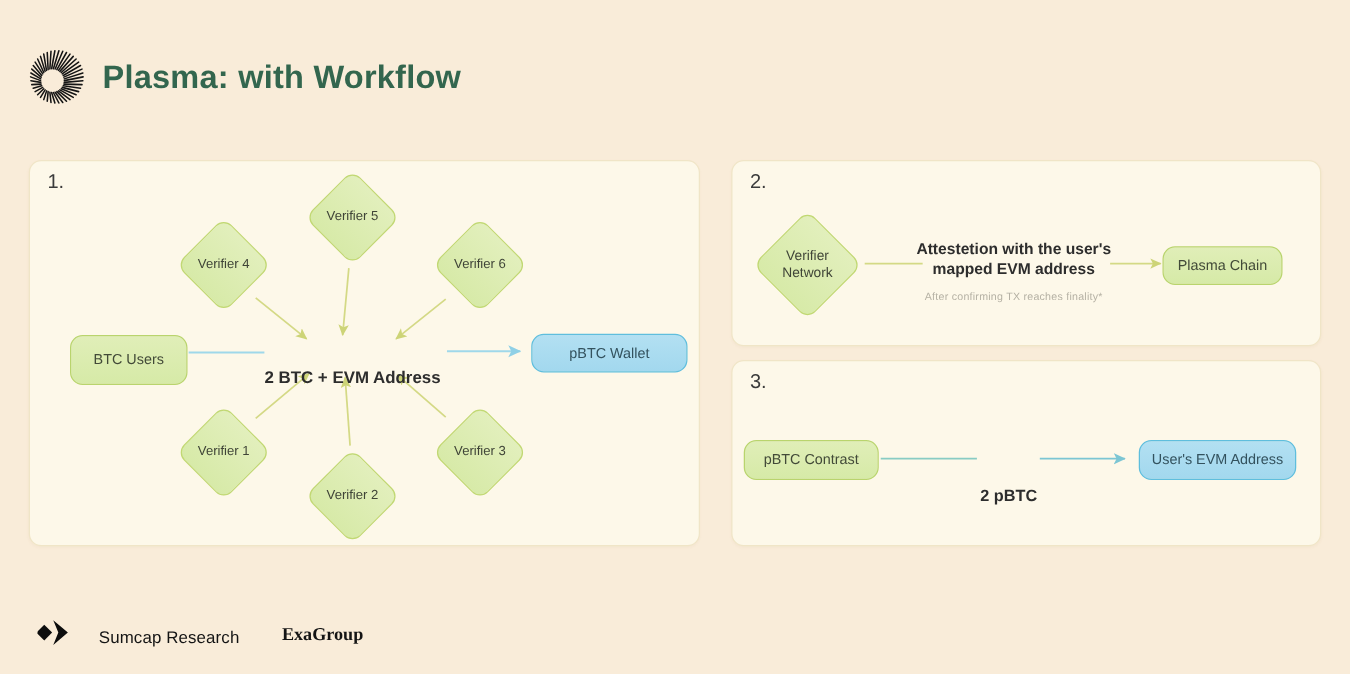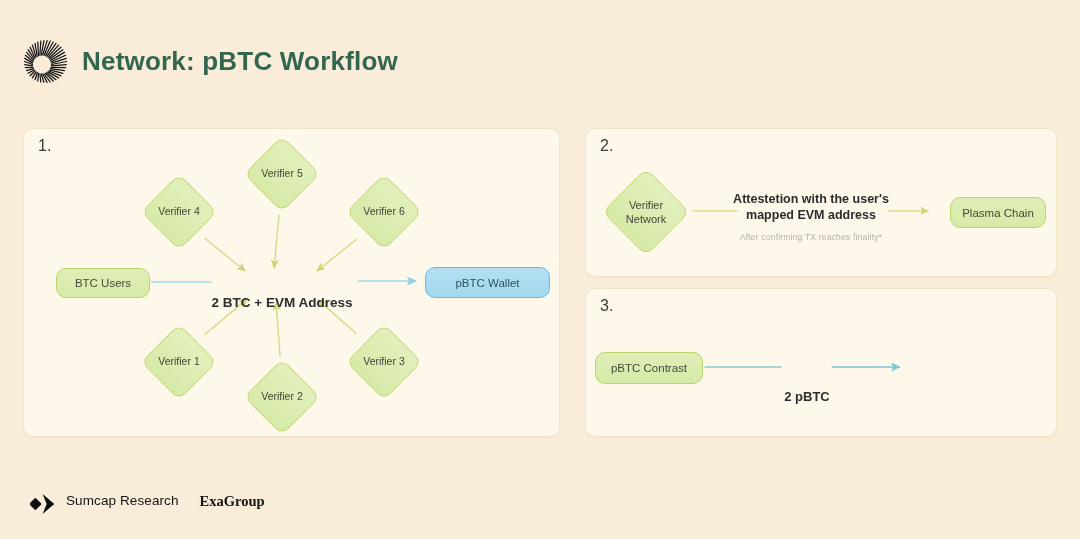--- a/index.html
+++ b/index.html
@@ -73,21 +73,21 @@
   .attest-note{
     position:absolute;text-align:center;transform:translate(-50%,0);
     font-size:8.5px;color:#b5b1a4;width:220px;letter-spacing:.2px;
   }
   .amount-label{
     position:absolute;transform:translate(-50%,-50%);
     font-size:13px;font-weight:bold;color:#2d2d2d;white-space:nowrap;margin-top:28px;
   }
 
   
-  .footer{position:absolute;left:30px;top:493px;display:flex;align-items:flex-start;gap:9px;height:24px;}
+  .footer{position:absolute;left:30px;top:493px;display:flex;align-items:flex-end;gap:22px;height:24px;}
   .footer-mark{width:27px;height:22px;display:block;}
   .brand{font-size:13.5px;color:#141414;font-weight:500;letter-spacing:.1px;}
   .partner{font-size:14.5px;color:#141414;font-weight:bold;font-family:"Liberation Serif", serif;margin-left:12px;}
 </style>
 </head>
 <body>
 
 <svg width="0" height="0" style="position:absolute" aria-hidden="true">
   <defs>
     <marker id="ah-olive" markerWidth="8" markerHeight="8" refX="6" refY="3" orient="auto">
@@ -142,21 +142,21 @@
         <line x1="22.1" y1="17.2" x2="28.2" y2="3.0" stroke="#151515" stroke-width="1.25" stroke-linecap="round"></line>
         <line x1="23.5" y1="17.7" x2="31.2" y2="4.0" stroke="#151515" stroke-width="1.25" stroke-linecap="round"></line>
         <line x1="24.8" y1="18.3" x2="34.0" y2="5.3" stroke="#151515" stroke-width="1.25" stroke-linecap="round"></line>
         <line x1="25.9" y1="19.1" x2="36.6" y2="7.1" stroke="#151515" stroke-width="1.25" stroke-linecap="round"></line>
         <line x1="27.0" y1="20.0" x2="38.9" y2="9.2" stroke="#151515" stroke-width="1.25" stroke-linecap="round"></line>
         <line x1="27.8" y1="21.1" x2="40.9" y2="11.7" stroke="#151515" stroke-width="1.25" stroke-linecap="round"></line>
         <line x1="28.6" y1="22.4" x2="42.4" y2="14.4" stroke="#151515" stroke-width="1.25" stroke-linecap="round"></line>
         <line x1="29.1" y1="23.7" x2="43.6" y2="17.3" stroke="#151515" stroke-width="1.25" stroke-linecap="round"></line>
         <line x1="29.4" y1="25.1" x2="44.3" y2="20.4" stroke="#151515" stroke-width="1.25" stroke-linecap="round"></line>
       </svg>
-    <div class="title">Network: pBTC Workflow</div>
+    <div class="title">Plasma: with Workflow</div>
   </div>
 
   <div class="panel" id="panel1">
     <div class="panel-label">1.</div>
 
     <svg class="connectors" viewBox="0 0 537 309">
       <line x1="127" y1="154" x2="188" y2="154" stroke="#9fd8ea" stroke-width="1.6"></line>
       <line x1="335" y1="153" x2="394" y2="153" stroke="#9fd8ea" stroke-width="1.6" marker-end="url(#ah-blue)"></line>
       <line x1="181" y1="110" x2="222" y2="143" stroke="#d4d985" stroke-width="1.4" marker-end="url(#ah-olive)"></line>
       <line x1="256" y1="86" x2="251" y2="140" stroke="#d4d985" stroke-width="1.4" marker-end="url(#ah-olive)"></line>
@@ -178,21 +178,21 @@
     <div class="diamond" style="left:128px;top:206px;width:54px;height:54px;">
       <span class="dlabel">Verifier 1</span>
     </div>
     <div class="diamond" style="left:231px;top:241px;width:54px;height:54px;">
       <span class="dlabel">Verifier 2</span>
     </div>
     <div class="diamond" style="left:333px;top:206px;width:54px;height:54px;">
       <span class="dlabel">Verifier 3</span>
     </div>
 
-    <div class="node green" style="left:32px;top:139px;width:94px;height:30px;">
+    <div class="node green" style="left:32px;top:139px;width:94px;height:40px;">
       <span>BTC Users</span>
     </div>
 
     <div class="center-label" style="left:258px;top:157px;">2 BTC + EVM Address</div>
 
     <div class="node blue" style="left:401px;top:138px;width:125px;height:31px;">
       <span>pBTC Wallet</span>
     </div>
   </div>
 
@@ -204,39 +204,42 @@
       <line x1="304" y1="83" x2="345" y2="83" stroke="#d4d985" stroke-width="1.4" marker-end="url(#ah-olive)"></line>
     </svg>
 
     <div class="diamond" style="left:29px;top:52px;width:62px;height:62px;">
       <span class="dlabel wrap">Verifier Network</span>
     </div>
 
     <div class="attest" style="left:225px;top:62px;">Attestetion with the user's mapped EVM address</div>
     <div class="attest-note" style="left:225px;top:103px;">After confirming TX reaches finality*</div>
 
-    <div class="node green" style="left:364px;top:68px;width:96px;height:31px;">
+    <div class="node green" style="left:344px;top:68px;width:96px;height:31px;">
       <span>Plasma Chain</span>
     </div>
   </div>
 
   <div class="panel" id="panel3">
     <div class="panel-label">3.</div>
 
     <svg class="connectors" viewBox="0 0 472 149">
       <line x1="118" y1="79" x2="196" y2="79" stroke="#89ccc4" stroke-width="1.5"></line>
       <line x1="247" y1="79" x2="316" y2="79" stroke="#7cc6d4" stroke-width="1.5" marker-end="url(#ah-teal)"></line>
     </svg>
 
     <div class="node green" style="left:9px;top:63px;width:108px;height:32px;">
       <span>pBTC Contrast</span>
     </div>
 
     <div class="amount-label" style="left:221px;top:79px;">2 pBTC</div>
 
+    <div class="node blue" style="left:325px;top:63px;width:126px;height:32px;">
+      <span>User's EVM Address</span>
+    </div>
   </div>
 
   <div class="footer">
     <svg class="footer-mark" viewBox="0 0 30 24">
       <polygon points="6,5 13,12 6,19 -1,12" fill="#0d0d0d"></polygon>
       <path d="M14,1 L27,12 L14,23 L18.5,12 Z" fill="#0d0d0d"></path>
     </svg>
     <span class="brand">Sumcap Research</span>
     <span class="partner">ExaGroup</span>
   </div>

